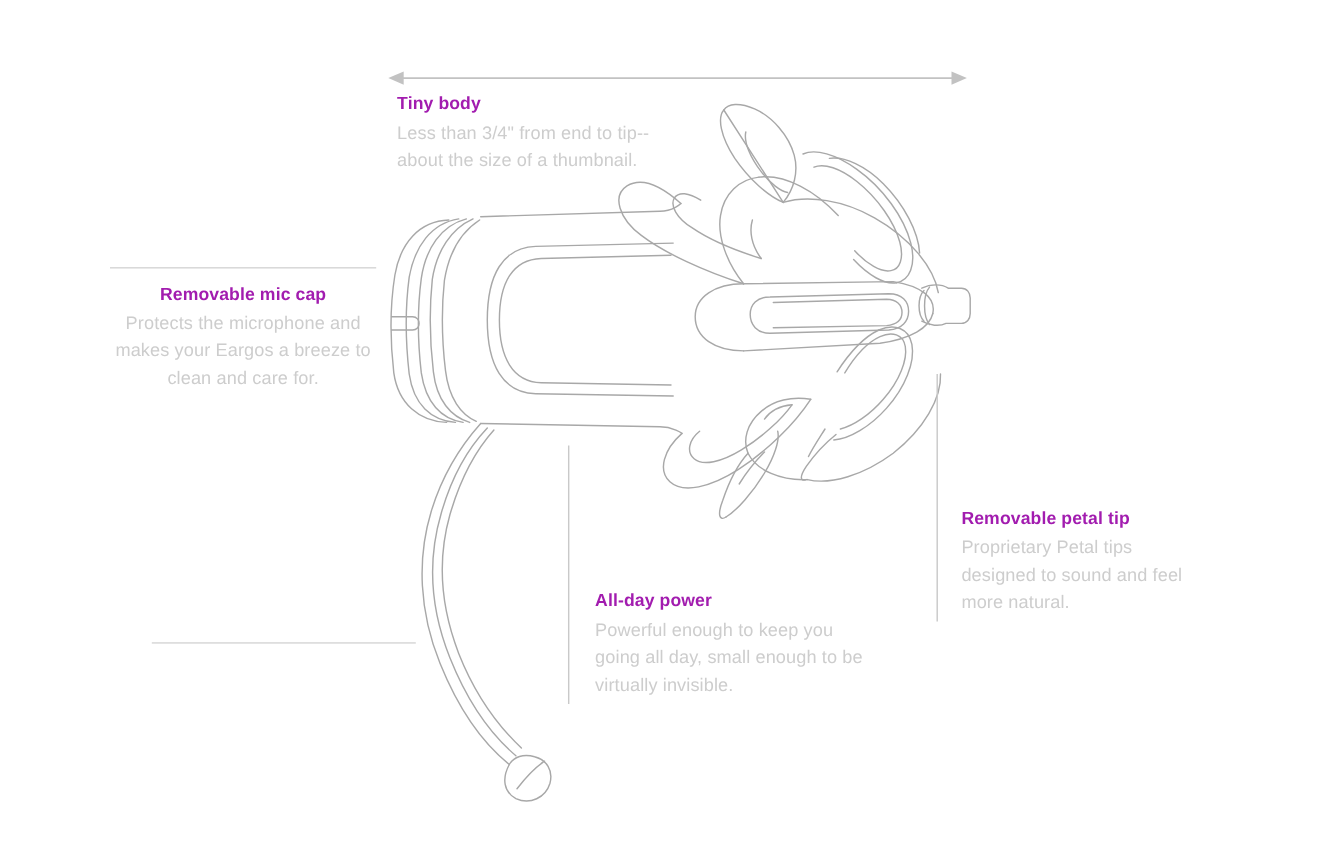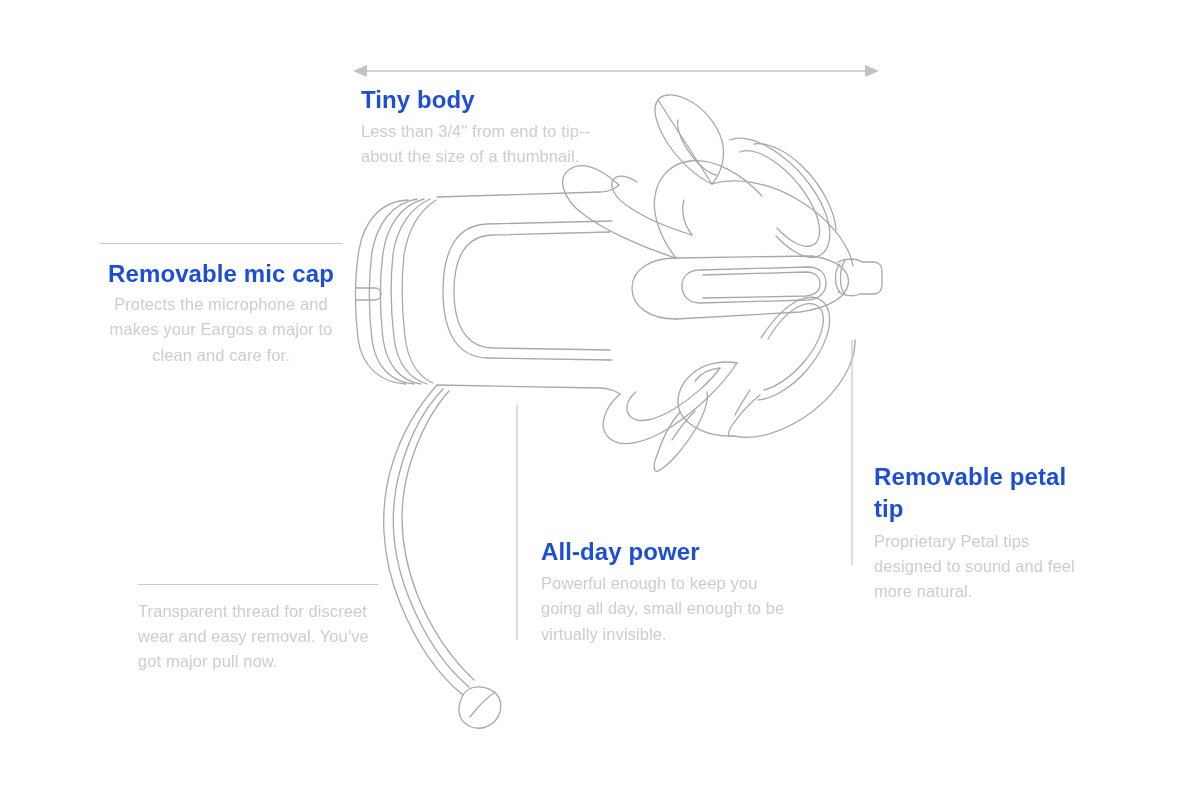--- a/index.html
+++ b/index.html
@@ -31,23 +31,23 @@
   .callout {
     position: absolute;
   }
   .callout .rule {
     height: 0;
     border-top: 1px solid #c9c9c9;
     margin-bottom: 14px;
   }
   .callout h3 {
     margin: 0 0 2px 0;
-    font-size: 24px;
+    font-size: 16px;
     font-weight: bold;
-    color: #1d4ed8;
+    color: #a21caf;
     letter-spacing: 0.1px;
     line-height: 1.35;
   }
   .callout p {
     margin: 0;
     font-size: 16.5px;
     font-weight: normal;
     color: #cdcdcd;
     line-height: 1.52;
     letter-spacing: 0.1px;
@@ -164,26 +164,25 @@
   </svg>
 
   <div class="callout" id="callout-tiny-body">
     <h3>Tiny body</h3>
     <p>Less than 3/4" from end to tip--about the size of a thumbnail.</p>
   </div>
 
   <div class="callout" id="callout-mic-cap">
     <div class="rule"></div>
     <h3>Removable mic cap</h3>
-    <p>Protects the microphone and makes your Eargos a major to clean and care for.</p>
+    <p>Protects the microphone and makes your Eargos a breeze to clean and care for.</p>
   </div>
 
   <div class="callout" id="callout-pull-tab">
     <div class="rule"></div>
-    <p>Transparent thread for discreet wear and easy removal. You've got major pull now.</p>
   </div>
 
   <div class="callout" id="callout-petal">
     <h3>Removable petal tip</h3>
     <p>Proprietary Petal tips designed to sound and feel more natural.</p>
   </div>
 
   <div class="callout" id="callout-all-day">
     <h3>All-day power</h3>
     <p>Powerful enough to keep you going all day, small enough to be virtually invisible.</p>

